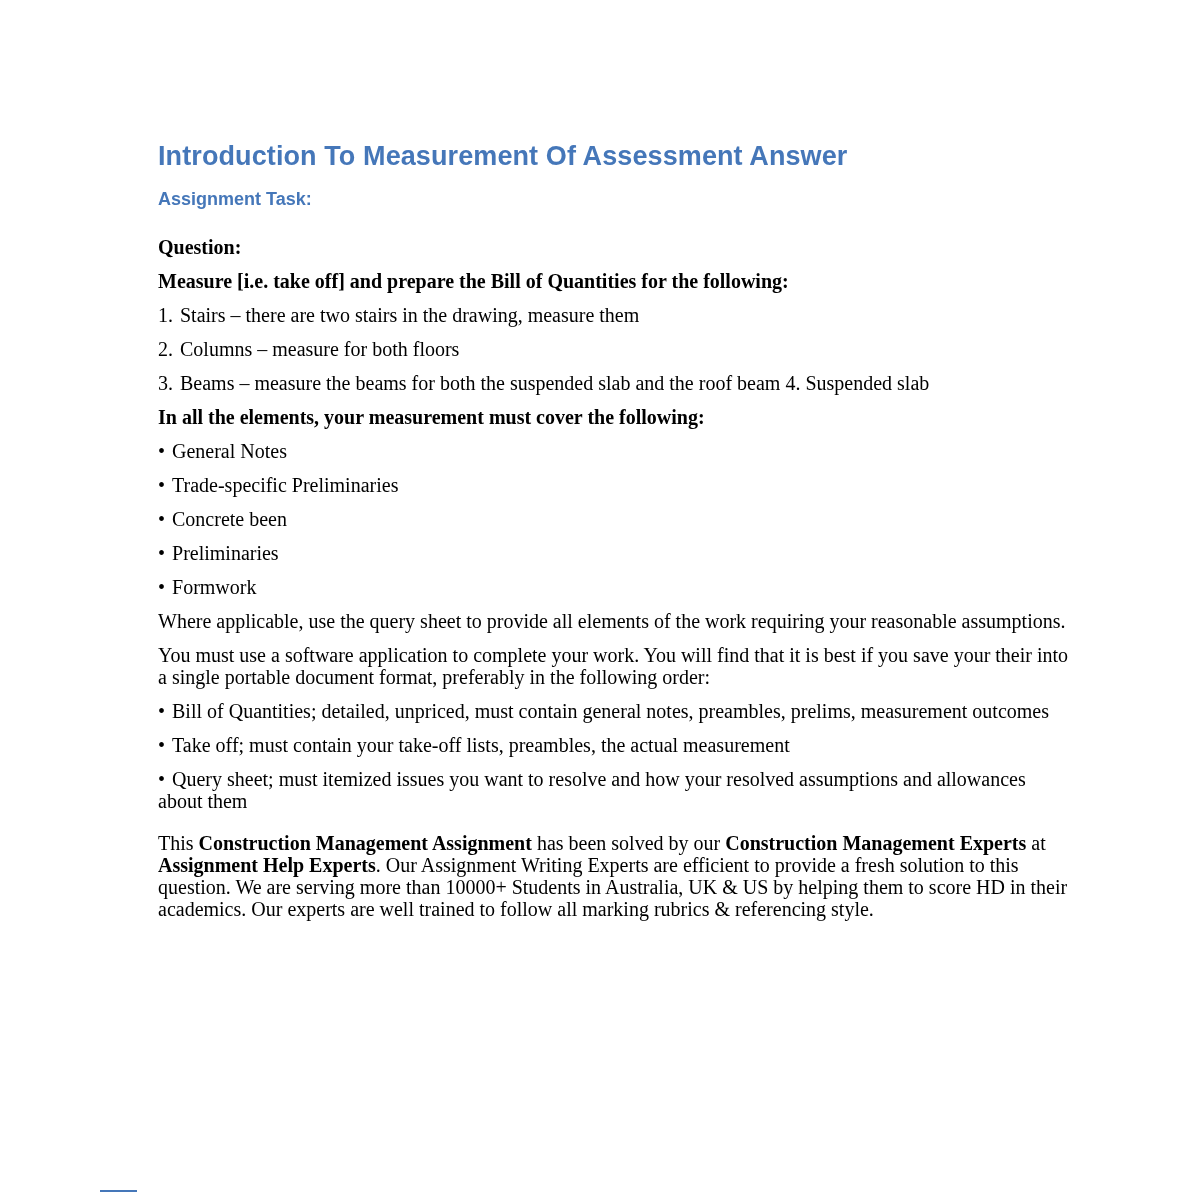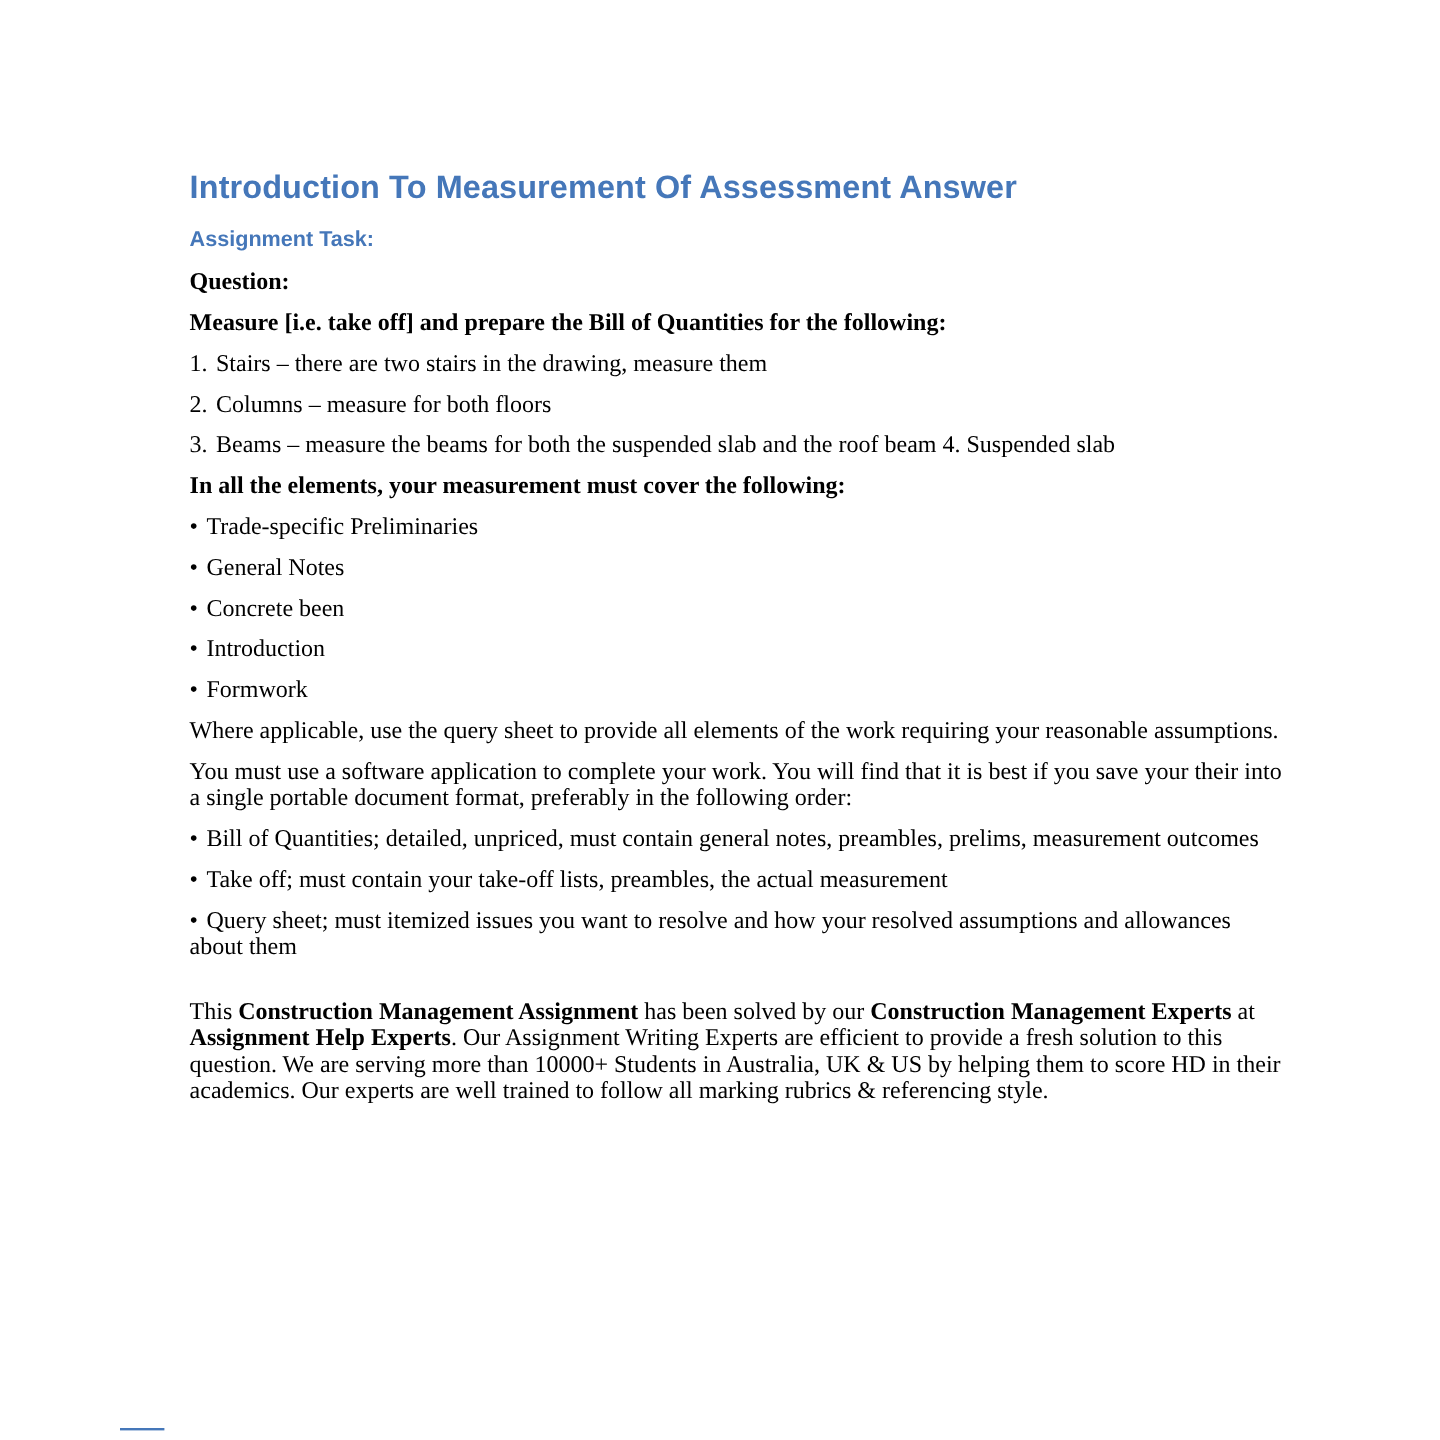--- a/index.html
+++ b/index.html
@@ -29,35 +29,35 @@
     color: #4577B9;
     margin: 0 0 16px 0;
     letter-spacing: 0.1px;
   }
   .doc-subtitle {
     font-family: "Liberation Sans", sans-serif;
     font-size: 18px;
     font-weight: 700;
     line-height: 22px;
     color: #4577B9;
-    margin: 0 0 14px 0;
+    margin: 0 0 26px 0;
   }
   p {
     font-size: 20px;
     line-height: 22px;
     margin: 0 0 12px 0;
   }
   p.bold {
     font-weight: 700;
   }
   .marker {
     margin-right: 7px;
   }
   .promo {
-    margin-top: 32px;
+    margin-top: 20px;
   }
   .bottom-rule {
     position: absolute;
     left: 100px;
     top: 1190px;
     width: 37px;
     height: 2px;
     background: #4577B9;
   }
 </style>
@@ -80,27 +80,27 @@
 
       <p><span class="marker">2.</span><span>Columns – measure for both floors</span></p>
 
       <p><span class="marker">3.</span><span>Beams – measure the beams for both the suspended slab and the roof beam 4. Suspended slab</span></p>
     </div>
 
   <p class="bold">In all the elements, your measurement must cover the following:</p>
 
   <div>
 
+      <p><span class="marker">•</span><span>General Notes</span></p>
+
       <p><span class="marker">•</span><span>Trade-specific Preliminaries</span></p>
-
-      <p><span class="marker">•</span><span>General Notes</span></p>
 
       <p><span class="marker">•</span><span>Concrete been</span></p>
 
-      <p><span class="marker">•</span><span>Introduction</span></p>
+      <p><span class="marker">•</span><span>Preliminaries</span></p>
 
       <p><span class="marker">•</span><span>Formwork</span></p>
     </div>
 
   <p>Where applicable, use the query sheet to provide all elements of the work requiring your reasonable assumptions.</p>
 
   <p>You must use a software application to complete your work. You will find that it is best if you save your their into a single portable document format, preferably in the following order:</p>
 
   <div>
 

